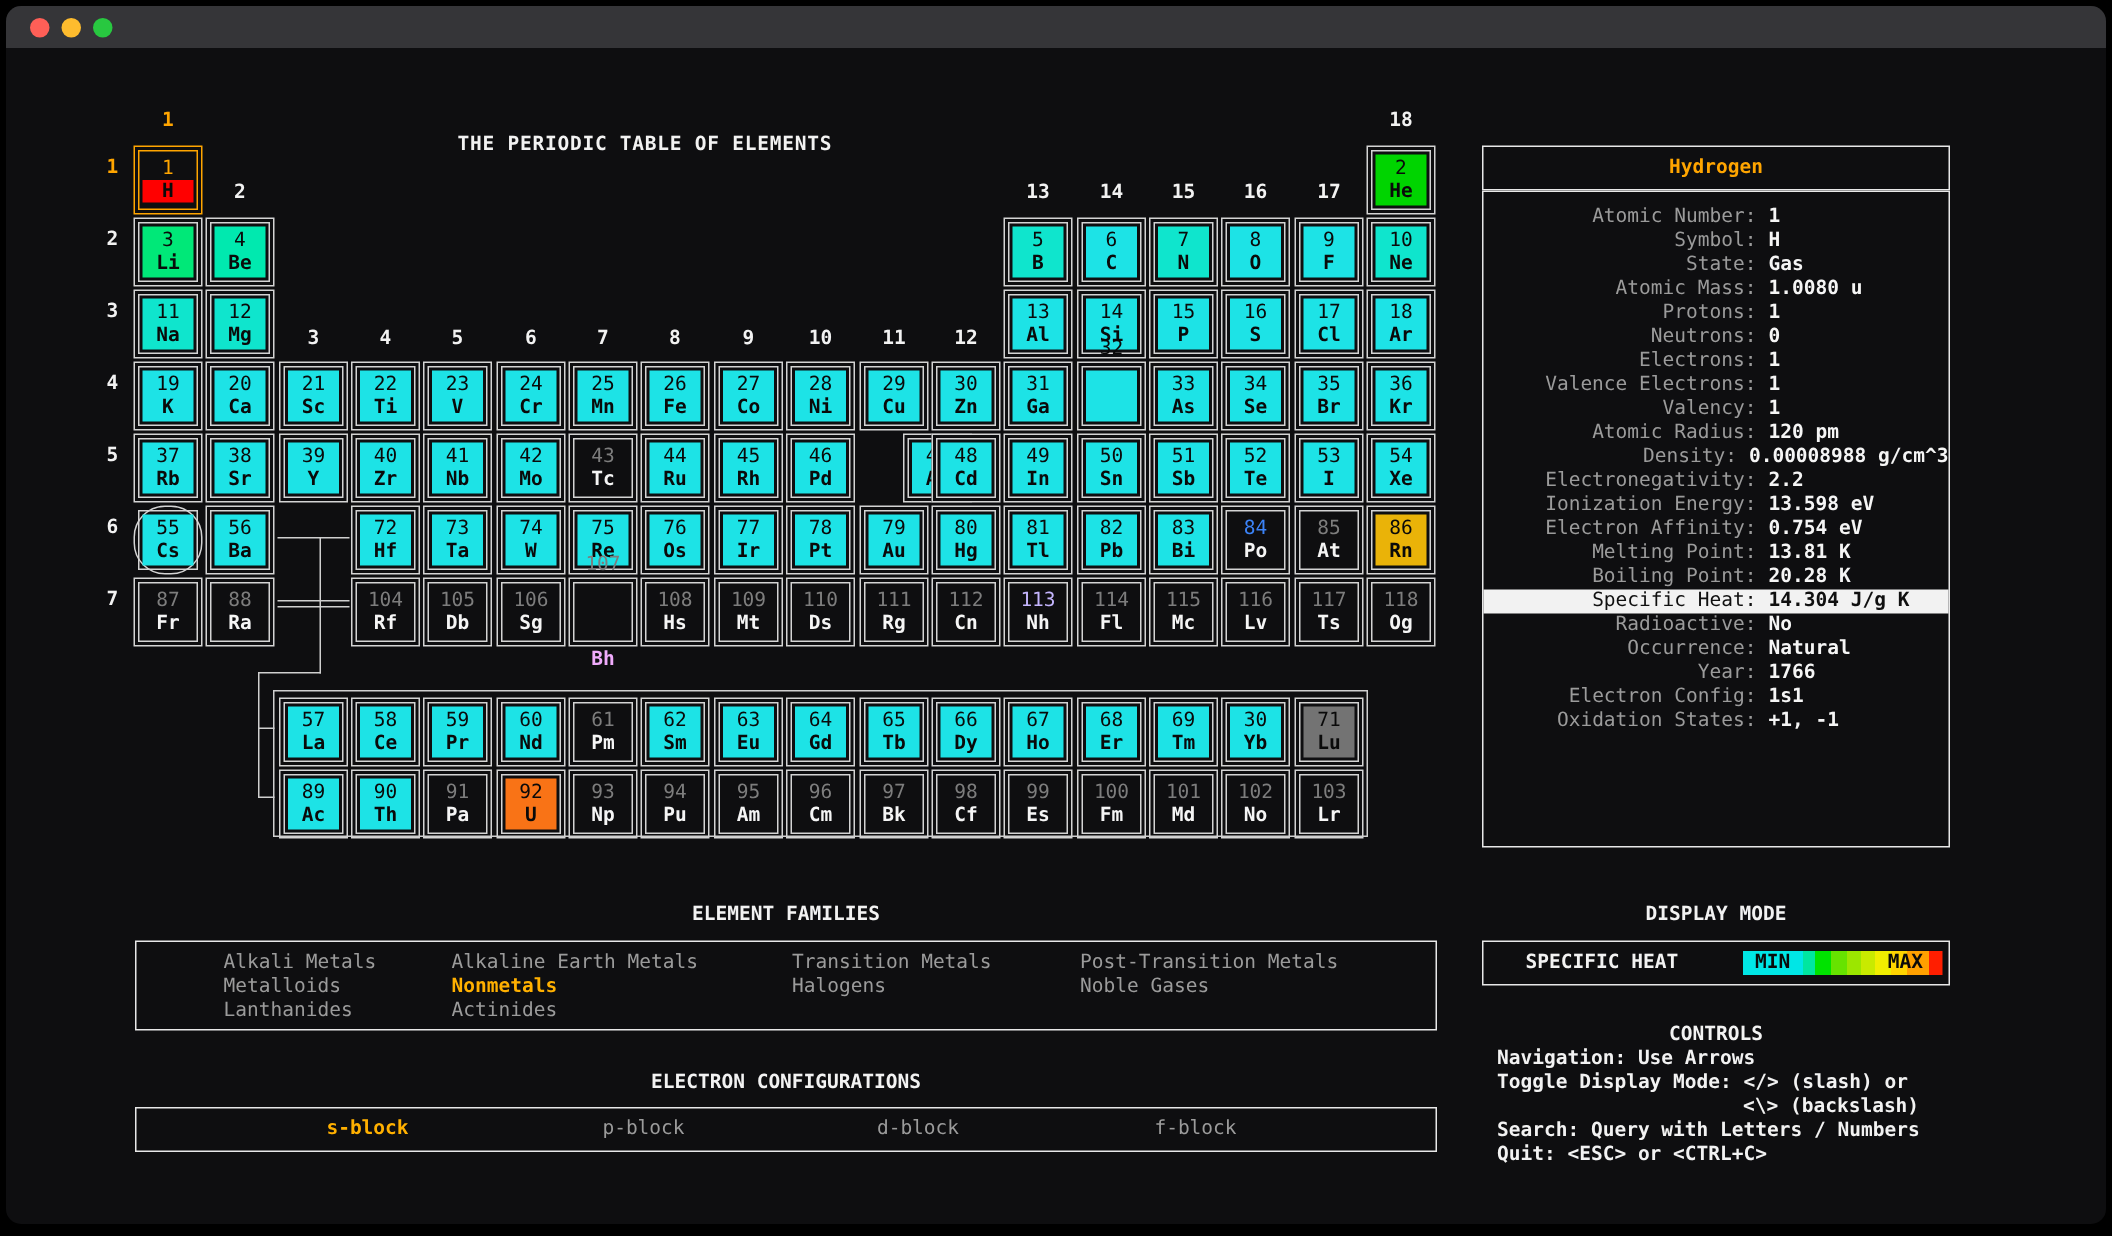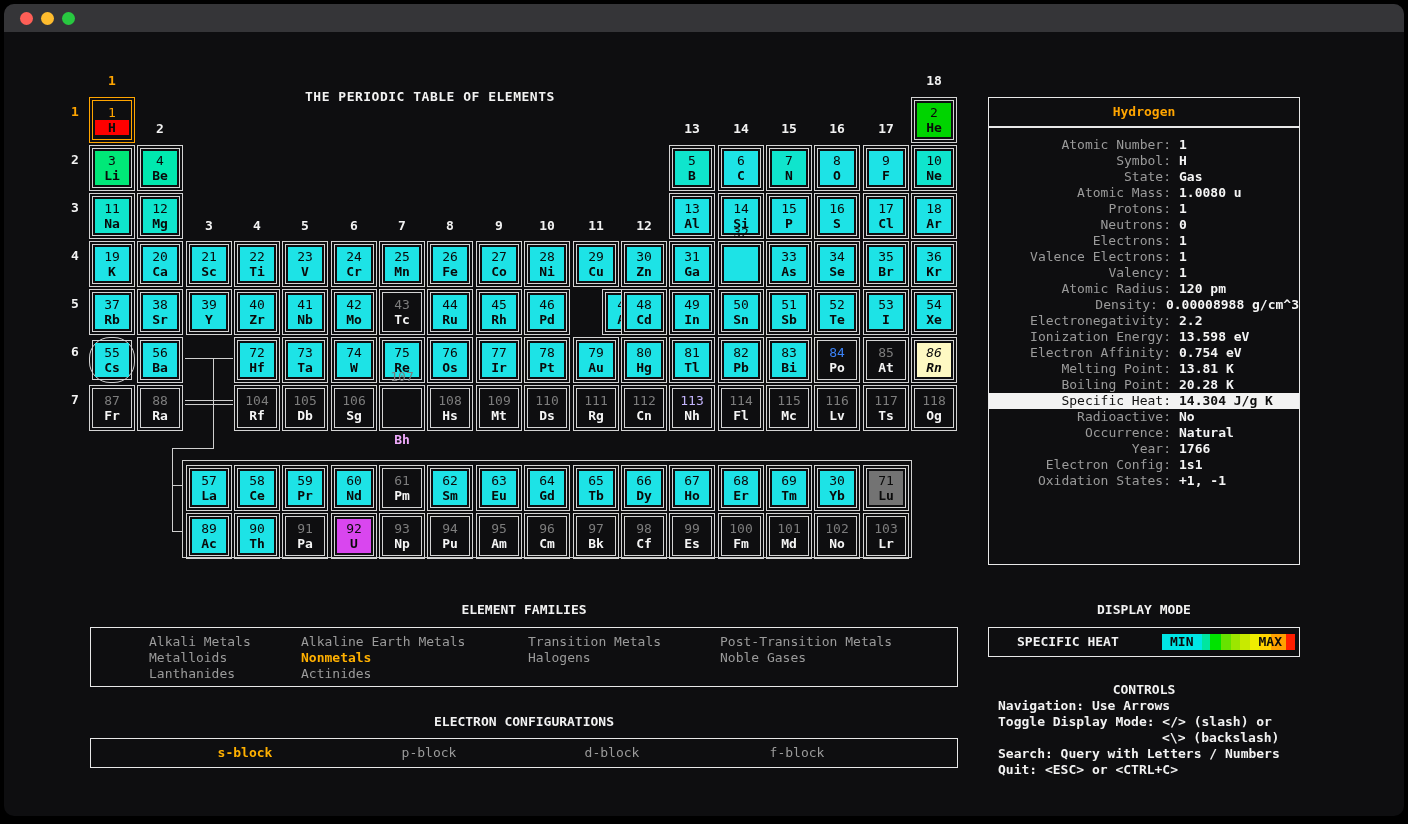--- a/index.html
+++ b/index.html
@@ -656,21 +656,21 @@
           <div class="cell" style="left: 775px; top: 241px;">
             <div class="cell2">
               <div class="cellc">
                 <div class="num" style="color: rgb(125, 125, 125);">85</div>
                 <div class="sym" style="color: rgb(245, 245, 245);">At</div>
               </div>
             </div>
           </div>
           <div class="cell" style="left: 823px; top: 241px;">
             <div class="cell2">
-              <div class="cellc" style="background: #fef9c3; font-style: italic;">
+              <div class="cellc" style="background: #eab308;">
                 <div class="num" style="color: rgb(10, 10, 10);">86</div>
                 <div class="sym" style="color: rgb(10, 10, 10);">Rn</div>
               </div>
             </div>
           </div>
           <div class="cell" style="left: 1px; top: 289px;">
             <div class="cell2">
               <div class="cellc">
                 <div class="num" style="color: rgb(125, 125, 125);">87</div>
                 <div class="sym" style="color: rgb(245, 245, 245);">Fr</div>
@@ -944,21 +944,21 @@
           <div class="cell" style="left: 194px; top: 417px;">
             <div class="cell2">
               <div class="cellc">
                 <div class="num" style="color: rgb(125, 125, 125);">91</div>
                 <div class="sym" style="color: rgb(245, 245, 245);">Pa</div>
               </div>
             </div>
           </div>
           <div class="cell" style="left: 243px; top: 417px;">
             <div class="cell2">
-              <div class="cellc" style="background: #d946ef;">
+              <div class="cellc" style="background: #f97316;">
                 <div class="num" style="color: rgb(10, 10, 10);">92</div>
                 <div class="sym" style="color: rgb(10, 10, 10);">U</div>
               </div>
             </div>
           </div>
           <div class="cell" style="left: 291px; top: 417px;">
             <div class="cell2">
               <div class="cellc">
                 <div class="num" style="color: rgb(125, 125, 125);">93</div>
                 <div class="sym" style="color: rgb(245, 245, 245);">Np</div>

